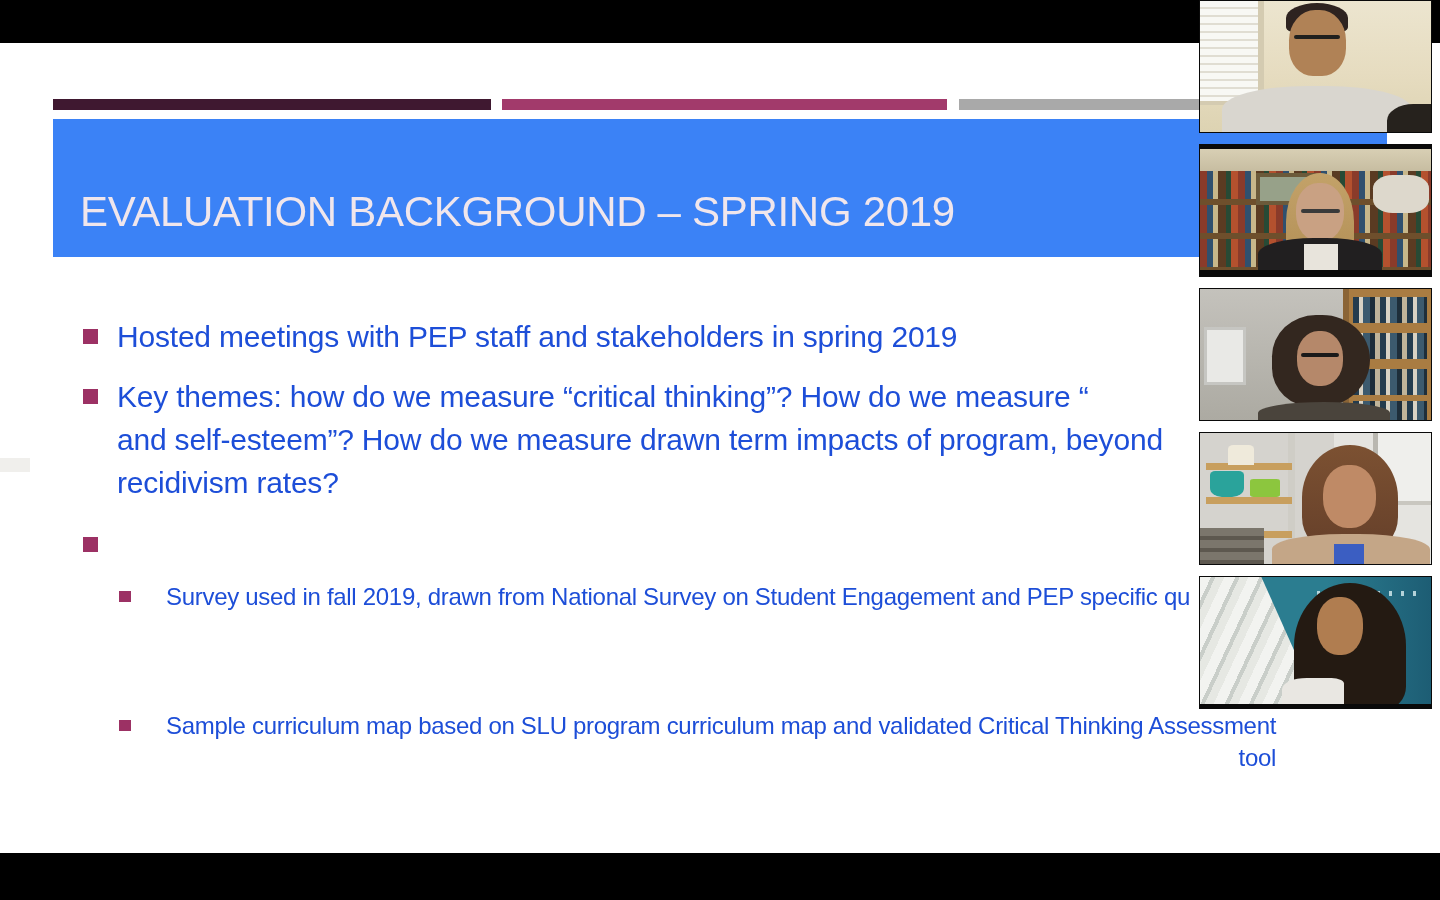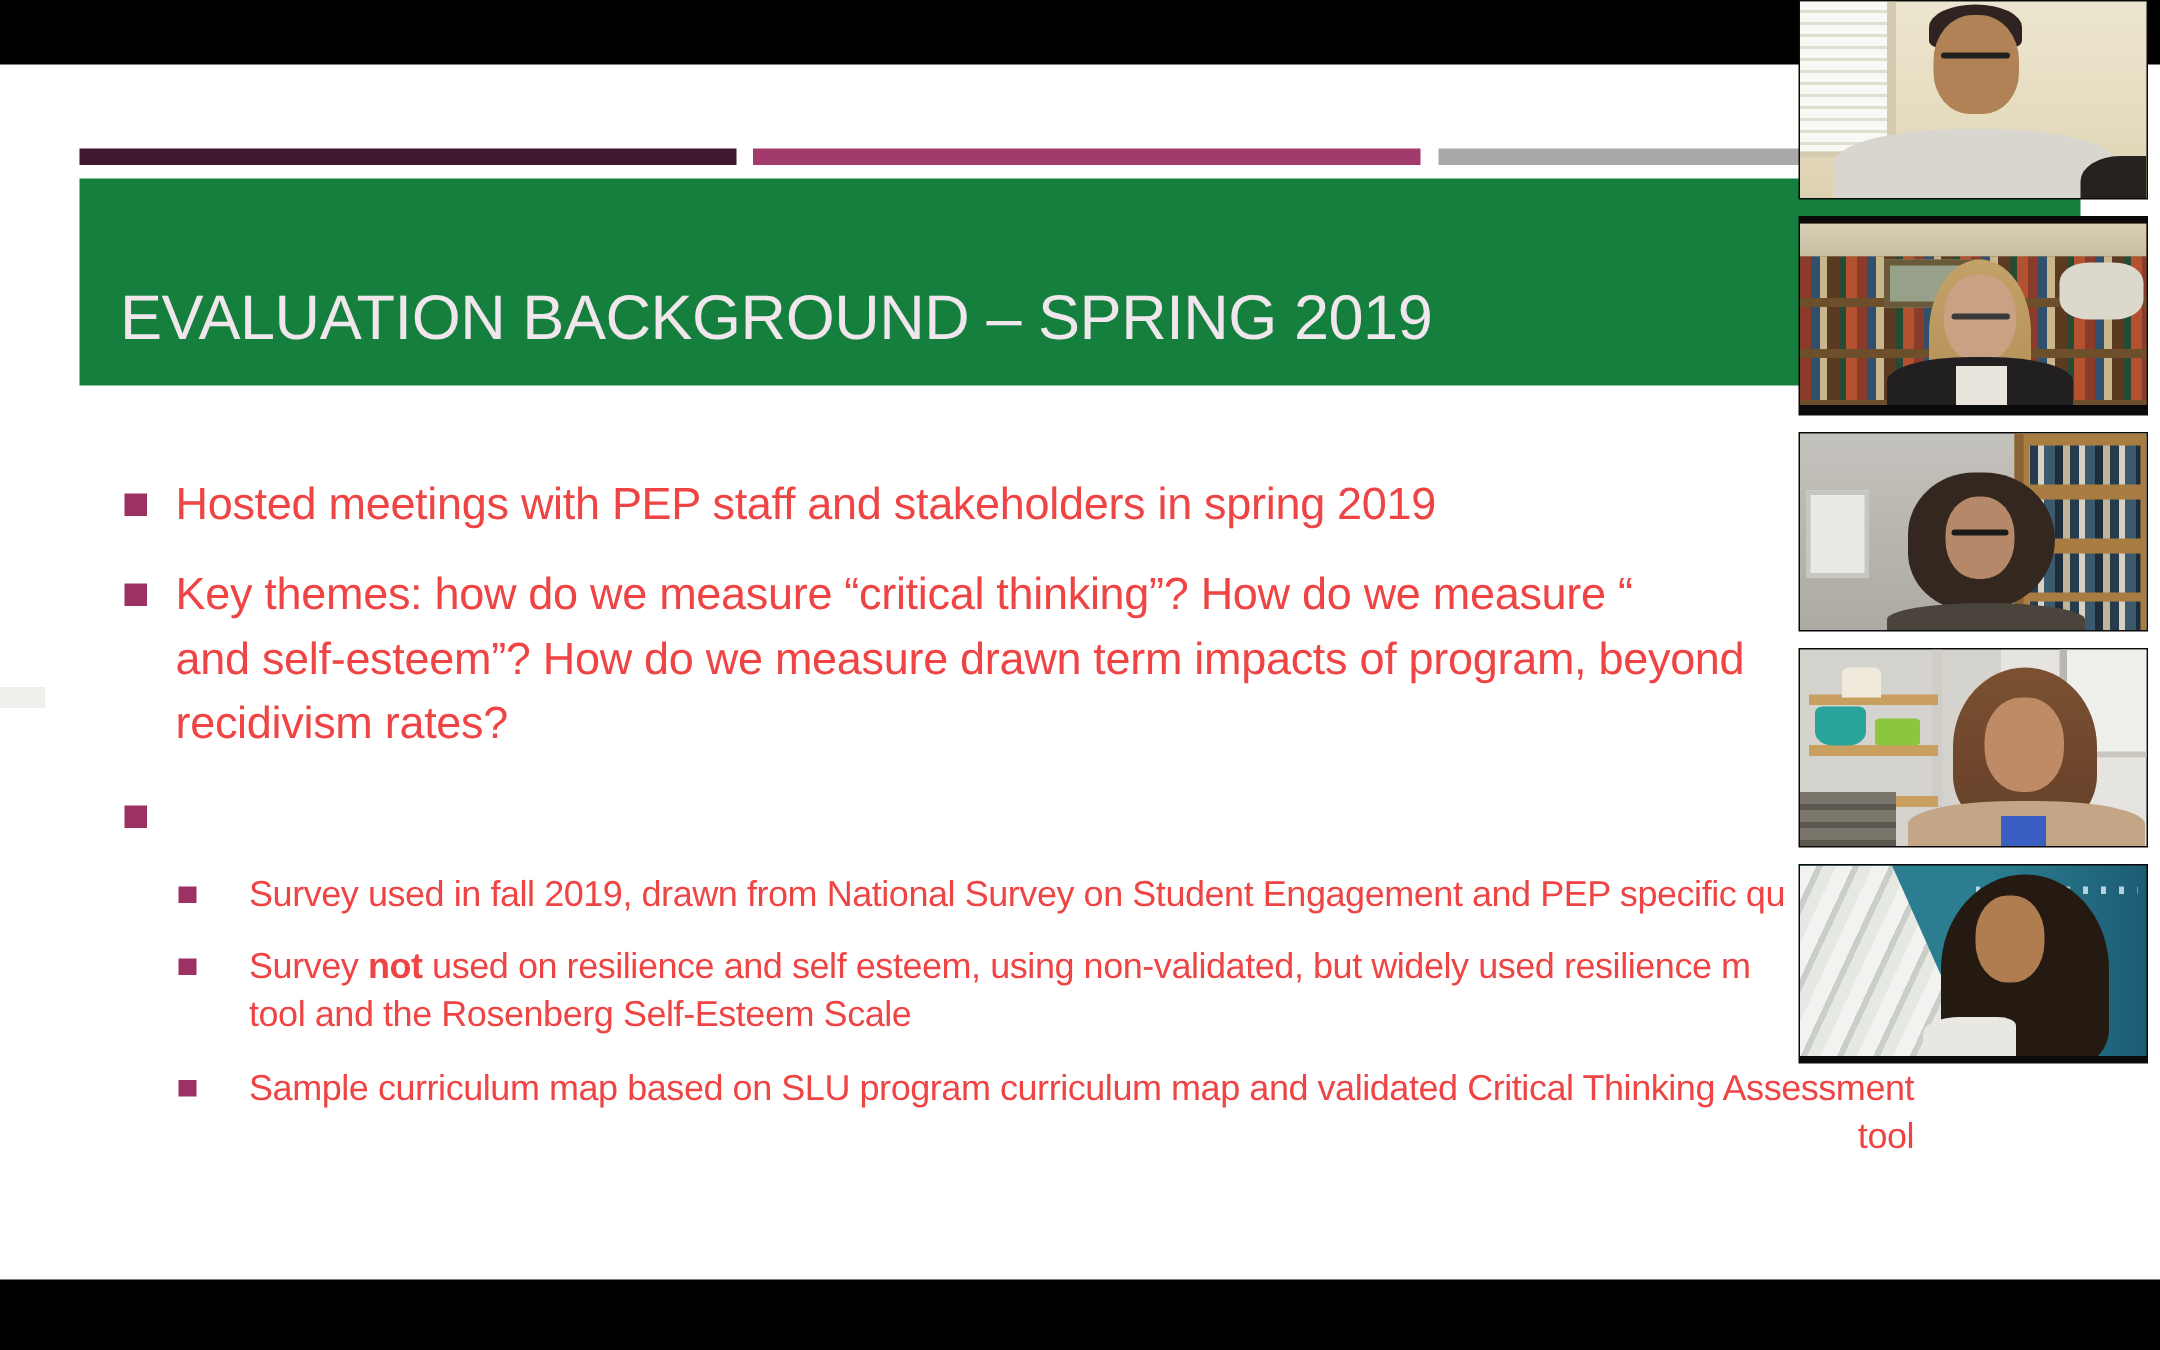--- a/index.html
+++ b/index.html
@@ -5,24 +5,24 @@
   html,body{margin:0;padding:0;background:#000;}
   *{box-sizing:border-box;}
   .screen{position:relative;width:1440px;height:900px;background:#000;overflow:hidden;
           font-family:"Liberation Sans",sans-serif;}
   
   .slide{position:absolute;left:0;top:43px;width:1440px;height:810px;background:#ffffff;}
   .accent-bar{position:absolute;top:56px;height:11px;}
   .bar1{left:53px;width:438px;background:#3f1830;}
   .bar2{left:502px;width:445px;background:#a23a6b;}
   .bar3{left:959px;width:254px;background:#a9a9a9;}
-  .title-bar{position:absolute;left:53px;top:76px;width:1334px;height:138px;background:#15803d;
+  .title-bar{position:absolute;left:53px;top:76px;width:1334px;height:138px;background:#3b82f6;
              display:flex;align-items:flex-end;padding:0 0 24px 27px;}
   .title-bar h1{margin:0;font-size:42px;font-weight:400;letter-spacing:-0.3px;color:#f0e6ec;line-height:1;}
-  .li{position:absolute;color:#ef4444;}
+  .li{position:absolute;color:#1d4ed8;}
   .li .sq{position:absolute;left:0;background:#9c3164;}
   .l1{font-size:30px;line-height:43px;letter-spacing:-0.2px;}
   .l1 .sq{width:15px;height:15px;top:14px;}
   .l1 .txt{margin-left:34px;white-space:nowrap;}
   .l2{font-size:24px;line-height:32px;letter-spacing:-0.3px;}
   .l2 .sq{width:12px;height:11px;top:10px;}
   .l2 .txt{margin-left:47px;white-space:nowrap;}
   .b1{left:83px;top:272px;}
   .b2{left:83px;top:332px;}
   .b3{left:83px;top:480px;}
@@ -136,25 +136,20 @@
 
     <div class="li l1 b3">
       <span class="sq"></span>
     </div>
 
     <div class="li l2 s1">
       <span class="sq"></span>
       <div class="txt">Survey used in fall 2019, drawn from National Survey on Student Engagement and PEP specific qu</div>
     </div>
 
-    <div class="li l2 s2">
-      <span class="sq"></span>
-      <div class="txt"><span>Survey </span><b>not</b><span> used on resilience and self esteem, using non-validated, but widely used resilience m</span></div>
-      <div class="txt">tool and the Rosenberg Self-Esteem Scale</div>
-    </div>
 
     <div class="li l2 s3">
       <span class="sq"></span>
       <div class="txt">Sample curriculum map based on SLU program curriculum map and validated Critical Thinking Assessment</div>
       <div class="txt">tool</div>
     </div>
 
     <div class="artifact"></div>
   </div>
 

